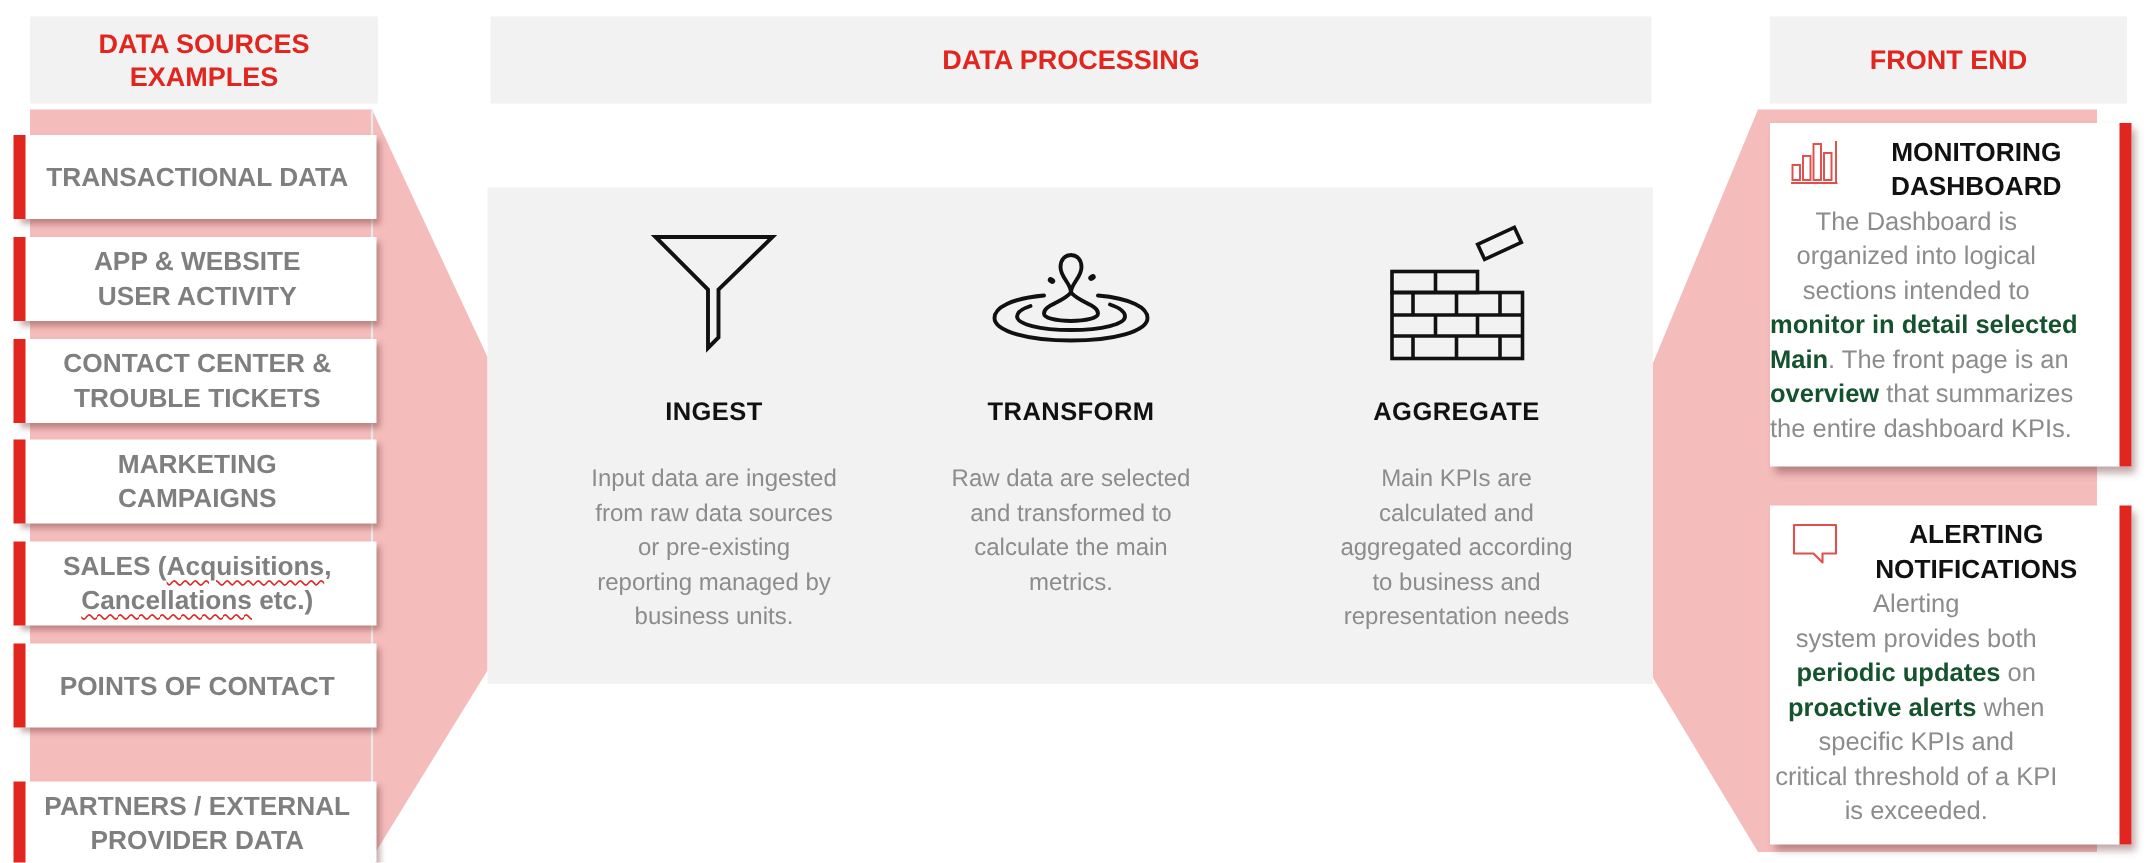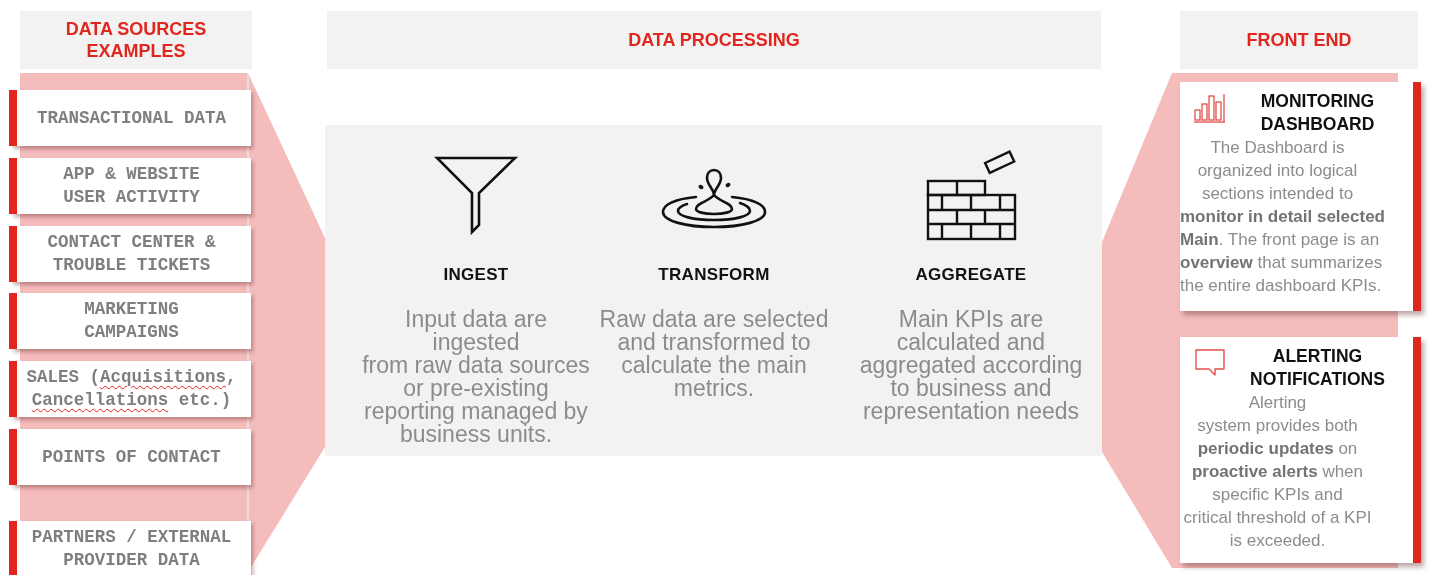--- a/index.html
+++ b/index.html
@@ -6,35 +6,35 @@
   html, body { width: 1434px; height: 575px; background: #ffffff; overflow: hidden; }
   body { position: relative; font-family: "Liberation Sans", sans-serif; }
 
   .hdr { position: absolute; background: #f2f2f2; display: flex; align-items: center; justify-content: center; text-align: center; color: #e0261f; font-weight: bold; font-size: 18px; line-height: 22px; }
   #hdr-sources { left: 20px; top: 11px; width: 232px; height: 58px; }
   #hdr-processing { left: 327px; top: 11px; width: 774px; height: 58px; }
   #hdr-frontend { left: 1180px; top: 11px; width: 238px; height: 58px; }
 
   svg.funnel { position: absolute; left: 0; top: 0; }
 
-  .src { position: absolute; left: 12px; width: 239px; height: 56px; background: #ffffff; box-shadow: 2px 3px 4px rgba(120,60,60,0.45); display: flex; align-items: center; justify-content: center; text-align: center; color: #7f7f7f; font-weight: bold; font-size: 17.5px; line-height: 23px; font-family: Liberation Mono, monospace; }
+  .src { position: absolute; left: 12px; width: 239px; height: 56px; background: #ffffff; box-shadow: 2px 3px 4px rgba(120,60,60,0.45); display: flex; align-items: center; justify-content: center; text-align: center; color: #7f7f7f; font-weight: bold; font-size: 17.5px; line-height: 23px; }
   .src::before { content: ""; position: absolute; left: -3px; top: 0; width: 8px; height: 100%; background: #e0261f; }
   .src .squig { text-decoration: underline wavy #e0261f; text-decoration-thickness: 1px; text-underline-offset: 3px; }
 
   #proc-panel { position: absolute; left: 325px; top: 125px; width: 777px; height: 331px; background: #f2f2f2; }
   .step { position: absolute; top: 0; width: 230px; text-align: center; }
   .step .icon { position: absolute; left: 50%; transform: translateX(-50%); }
   .step .title { position: absolute; top: 140px; left: 0; width: 100%; font-weight: bold; font-size: 17px; color: #111; letter-spacing: 0.3px; }
-  .step .desc { position: absolute; top: 183px; left: 0; width: 100%; font-size: 23px; line-height: 23px; color: #8c8c8c; }
+  .step .desc { position: absolute; top: 183px; left: 0; width: 100%; font-size: 16px; line-height: 23px; color: #8c8c8c; }
 
   .card { position: absolute; left: 1180px; width: 241px; background: #ffffff; box-shadow: 3px 4px 5px rgba(110,60,60,0.45); text-align: center; padding-left: 43px; }
   .card::after { content: ""; position: absolute; right: 0; top: 0; width: 8px; height: 100%; background: #e0261f; }
   .card .ctitle { position: absolute; left: 60px; width: 155px; font-weight: bold; font-size: 17.5px; line-height: 23px; color: #111; }
   .card .cbody { position: absolute; left: 0; width: 195px; font-size: 17px; line-height: 23px; color: #8c8c8c; white-space: nowrap; }
-  .card .cbody b { color: #737373; text-align: right; }
+  .card .cbody b { color: #14532d; text-align: right; }
   .card .cicon { position: absolute; }
 </style>
 </head>
 <body>
 
 <svg class="funnel" width="1434" height="575" viewBox="0 0 1434 575">
   <polygon fill="#f4bcbb" points="20,73 248,73 325,238 325,447 248,572 20,572"></polygon>
   <polygon fill="#f4bcbb" points="1172,73 1398,73 1398,568 1172,568 1102,452 1102,242"></polygon>
   <line x1="248" y1="73" x2="248" y2="572" stroke="#e9e9e9" stroke-width="1.5"></line>
 </svg>

